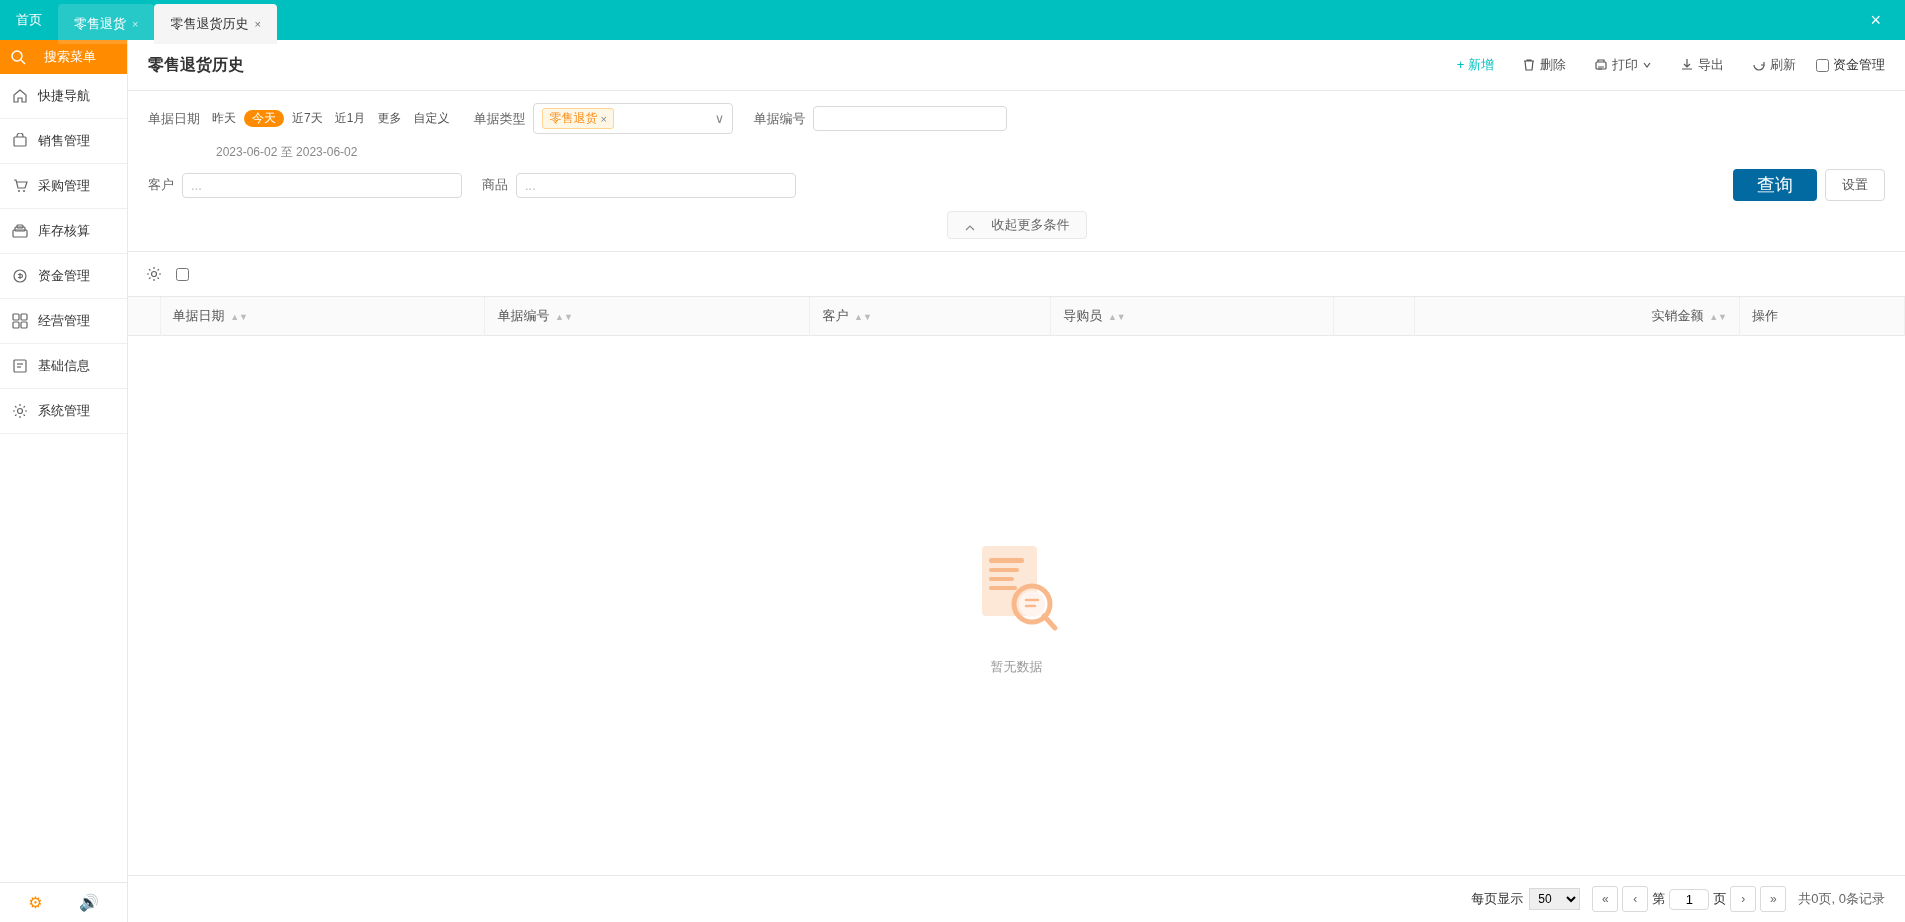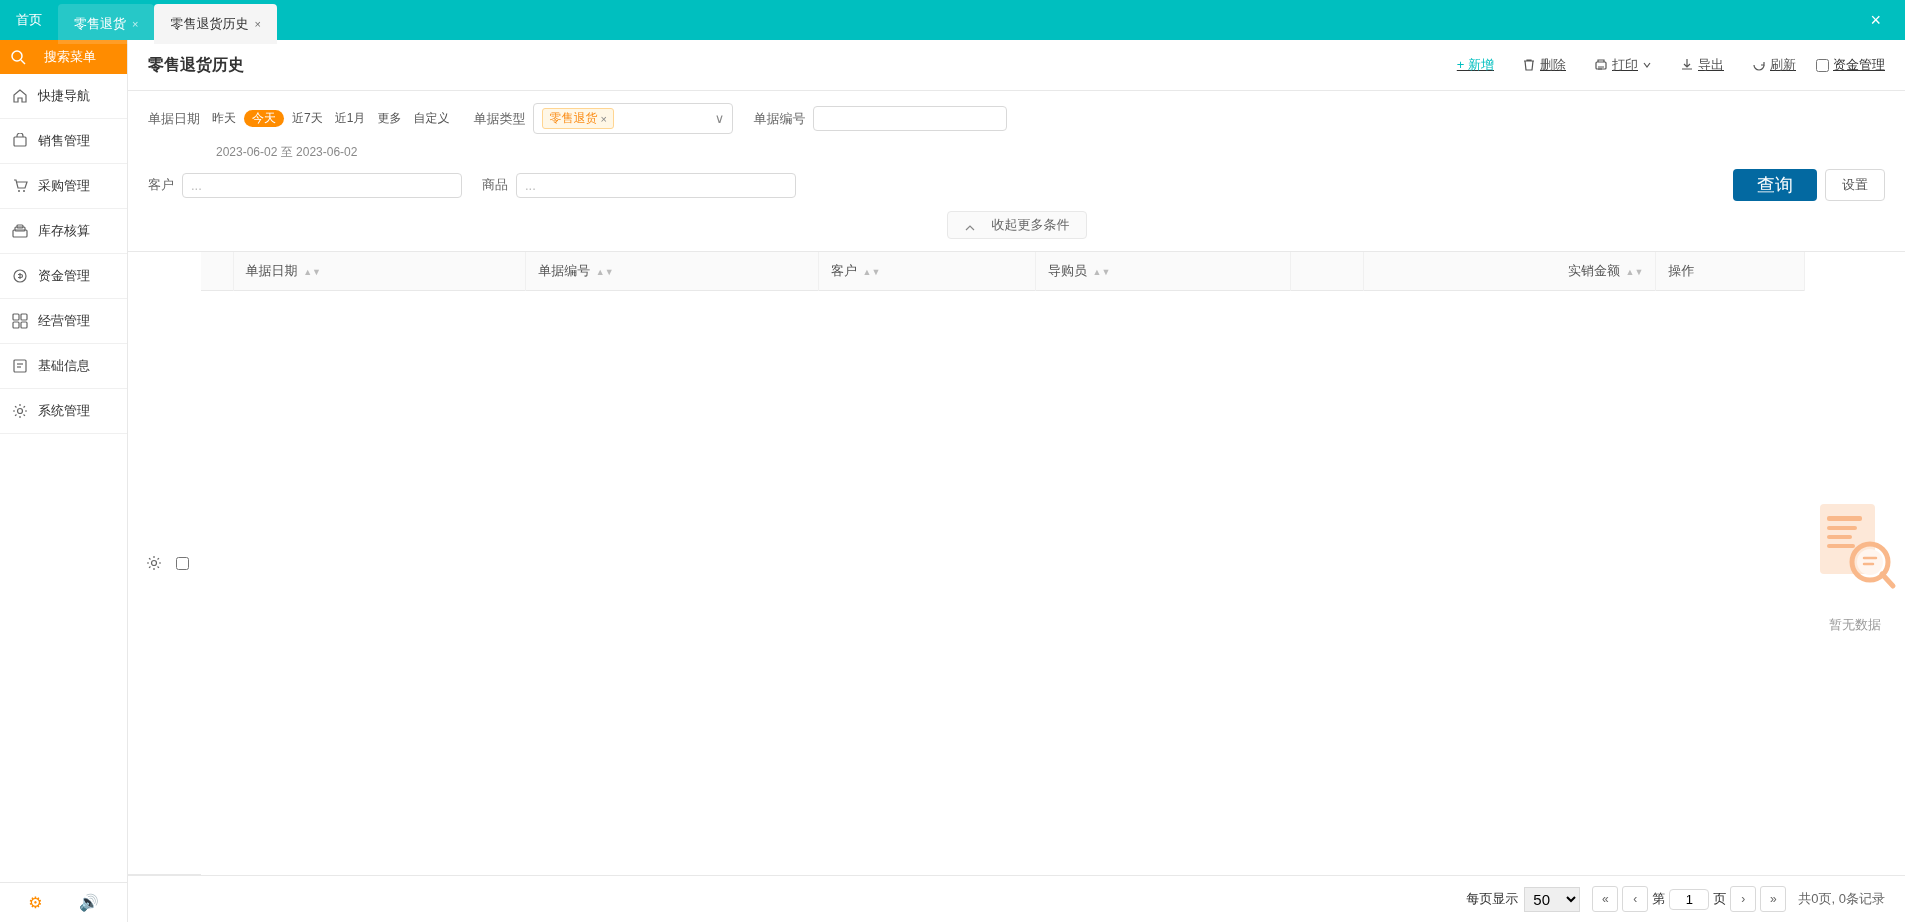--- a/index.html
+++ b/index.html
@@ -26,21 +26,21 @@
     .sidebar-search { background: #ff8c00; display: flex; align-items: center; padding: 8px 10px; gap: 18px; cursor: pointer; }
     .sidebar-search span { color: #fff; font-size: 13px; }
     .sidebar-menu { flex: 1; overflow-y: auto; }
     .sidebar-item { display: flex; align-items: center; padding: 12px 10px; gap: 8px; cursor: pointer; color: #333; font-size: 13px; border-bottom: 1px solid #f0f0f0; }
     .sidebar-item .icon-circle { width: 20px; height: 20px; display: flex; align-items: center; justify-content: center; }
     .sidebar-bottom { display: flex; align-items: center; justify-content: space-around; padding: 10px; border-top: 1px solid #e8e8e8; }
 
     
     .page-header { background: #fff; padding: 12px 20px; border-bottom: 1px solid #e8e8e8; display: flex; align-items: center; justify-content: space-between; flex-shrink: 0; }
     .page-title { font-size: 16px; font-weight: bold; color: #333; }
-    .page-actions { display: flex; align-items: center; gap: 12px; text-decoration: underline; }
+    .page-actions { display: flex; align-items: center; gap: 12px; }
     .action-btn { display: flex; align-items: center; gap: 4px; color: #555; cursor: pointer; font-size: 13px; padding: 4px 8px; }
     .action-btn.new { color: #00bfbf; }
     .action-btn.del { color: #555; }
     .show-detail-check { display: flex; align-items: center; gap: 4px; font-size: 13px; }
 
     
     .filter-area { background: #fff; padding: 12px 20px; border-bottom: 1px solid #e8e8e8; flex-shrink: 0; }
     .filter-row { display: flex; align-items: center; gap: 20px; margin-bottom: 10px; flex-wrap: wrap; }
     .filter-item { display: flex; align-items: center; gap: 8px; }
     .filter-label { color: #666; font-size: 13px; white-space: nowrap; }
@@ -50,35 +50,35 @@
     .date-range-text { font-size: 12px; color: #888; }
     .filter-select { display: flex; align-items: center; border: 1px solid #d9d9d9; border-radius: 4px; padding: 4px 8px; min-width: 200px; background: #fff; cursor: pointer; font-size: 13px; }
     .filter-select .tag { background: #fff7e6; border: 1px solid #ffd591; color: #fa8c16; border-radius: 3px; padding: 1px 6px; font-size: 12px; display: flex; align-items: center; gap: 3px; }
     .filter-select .tag .remove { cursor: pointer; color: #888; font-size: 11px; }
     .filter-select-arrow { margin-left: auto; color: #888; }
     .filter-input { border: 1px solid #d9d9d9; border-radius: 4px; padding: 4px 8px; font-size: 13px; min-width: 180px; outline: none; }
     .filter-input::placeholder { color: #bbb; }
     .collapse-btn { display: flex; align-items: flex-end; gap: 16px; color: #666; font-size: 13px; cursor: pointer; margin: 0 auto; width: fit-content; padding: 4px 16px; border: 1px solid #e8e8e8; border-radius: 4px; background: #fafafa; }
 
     
-    .table-area { flex: 1; background: #fff; margin: 0; overflow: hidden; display: flex; }
+    .table-area { flex: 1; background: #fff; margin: 0; overflow: hidden; display: flex; flex-direction: column; }
     .table-toolbar { display: flex; align-items: center; padding: 8px 12px; border-bottom: 1px solid #e8e8e8; }
     .settings-icon-btn { width: 28px; height: 28px; display: flex; align-items: center; justify-content: center; cursor: pointer; color: #666; }
     table { width: 100%; border-collapse: collapse; font-size: 13px; }
     thead tr { background: #fafafa; border-bottom: 1px solid #e8e8e8; }
     th { padding: 10px 12px; text-align: left; font-weight: normal; color: #555; white-space: nowrap; border-right: 1px solid #f0f0f0; }
     th .sort-arrows { display: inline-flex; flex-direction: column; margin-left: 2px; font-size: 9px; color: #bbb; vertical-align: middle; }
     .checkbox-col { width: 32px; text-align: center; }
     .empty-state { flex: 1; display: flex; flex-direction: column; align-items: center; justify-content: center; padding: 60px 0; }
     .empty-text { color: #999; font-size: 13px; margin-top: 12px; }
 
     
     .pagination-bar { display: flex; align-items: center; justify-content: flex-end; padding: 10px 20px; border-top: 1px solid #e8e8e8; background: #fff; gap: 12px; font-size: 13px; flex-shrink: 0; }
     .per-page { display: flex; align-items: center; gap: 6px; }
-    .per-page select { border: 1px solid #d9d9d9; border-radius: 0; padding: 2px 4px; font-size: 15px; }
+    .per-page select { border: 1px solid #d9d9d9; border-radius: 0; padding: 2px 4px; font-size: 12px; }
     .page-nav { display: flex; align-items: center; gap: 4px; }
     .page-nav-btn { border: 1px solid #d9d9d9; background: #fff; width: 26px; height: 26px; display: flex; align-items: center; justify-content: center; cursor: pointer; border-radius: 3px; color: #666; font-size: 12px; }
     .page-input { border: 1px solid #d9d9d9; border-radius: 4px; width: 40px; text-align: center; padding: 2px; font-size: 13px; }
     .page-total { color: #666; }
 
     
     svg { display: inline-block; vertical-align: middle; }
   </style>
 </head>
 <body>

